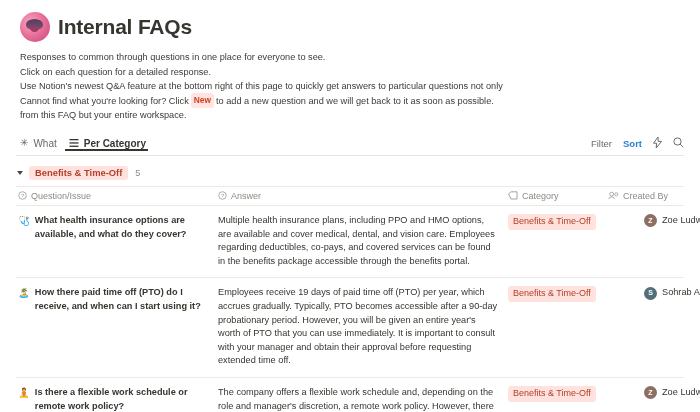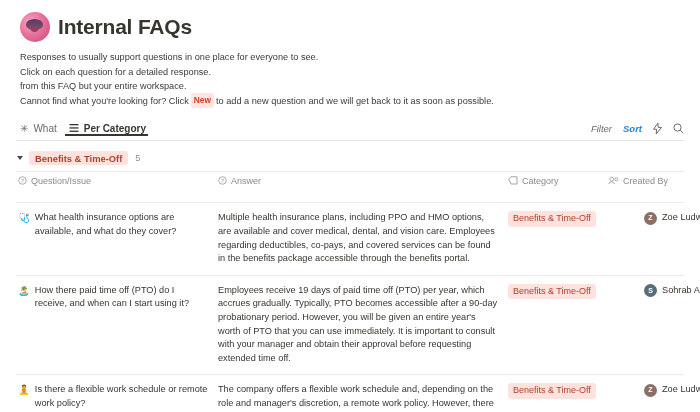--- a/index.html
+++ b/index.html
@@ -45,53 +45,53 @@
     margin-top: 14px; display: flex; align-items: center;
     border-bottom: 1px solid #e6e5e2; padding-bottom: 5px; position: relative;
   }
   .tab { display: flex; align-items: center; gap: 5px; font-size: 10px; color: #6b6a65; padding: 1px 8px 1px 4px; cursor: pointer; }
   .tab.active { color: #37352f; font-weight: bold; }
   .tab-underline {
     position: absolute; bottom: -1px; height: 2px; background: #37352f;
   }
   .tab-ico { font-size: 10px; line-height: 1; }
 
-  .tab-right { margin-left: auto; display: flex; align-items: center; gap: 11px; font-size: 9.5px; color: #6b6a65; font-style: italic; }
+  .tab-right { margin-left: auto; display: flex; align-items: center; gap: 11px; font-size: 9.5px; color: #6b6a65; }
   .tab-right .sortlbl { color: #2b7fd4; font-weight: bold; }
   .ico-btn { cursor: pointer; }
 
   
   .group-head { display: flex; align-items: center; gap: 7px; margin: 10px 0 6px 2px; }
   .caret { width: 0; height: 0; border-left: 4.5px solid #4b4a46; border-top: 3.5px solid transparent; border-bottom: 3.5px solid transparent; transform: rotate(90deg); }
   .group-pill {
     background: #ffe2dd; color: #b1402a; font-size: 9.4px; font-weight: bold;
     border-radius: 3px; padding: 1.5px 6px;
   }
   .group-count { font-size: 9.2px; color: #8f8e89; }
 
   
   table.faq { width: 100%; border-collapse: collapse; table-layout: fixed; }
   table.faq th {
     text-align: left; font-weight: normal; font-size: 9px; color: #8b8a85;
     border-top: 1px solid #eceae6; border-bottom: 1px solid #eceae6;
-    padding: 4px 8px 16px 2px; white-space: nowrap;
+    padding: 4px 8px 4px 2px; white-space: nowrap;
   }
   table.faq th .th-in { display: flex; align-items: center; gap: 4px; }
   table.faq td {
     vertical-align: top; font-size: 9.2px; line-height: 13.6px;
     border-bottom: 1px solid #eceae6; padding: 8px 8px 9px 2px; color: #37352f;
   }
   col.c-q { width: 200px; }
   col.c-a { width: 290px; }
   col.c-c { width: 100px; }
   col.c-u { width: 78px; }
 
   .qcell { display: flex; gap: 5px; }
   .qcell .q-emoji { flex: none; font-size: 9.5px; line-height: 13.6px; }
-  .qcell .q-text { font-weight: normal; }
+  .qcell .q-text { font-weight: bold; }
 
   .cat-pill {
     display: inline-block; background: #ffe2dd; color: #b1402a;
     font-size: 9px; border-radius: 3px; padding: 1px 5px; white-space: nowrap;
   }
 
   .person { display: flex; align-items: center; gap: 5px; padding-left: 36px; }
   .avatar {
     width: 13px; height: 13px; border-radius: 50%; flex: none;
     display: flex; align-items: center; justify-content: center;
@@ -106,24 +106,25 @@
 <body>
 
 <div class="page">
 
   <div class="title-row">
     <div class="title-emoji"></div>
     <div class="title-text">Internal FAQs</div>
   </div>
 
   <div class="intro">
-    <div class="line">Responses to usually support questions in one place for everyone to see.</div>
+    <div class="line">Responses to common through questions in one place for everyone to see.</div>
     <div class="line">Click on each question for a detailed response.</div>
+    <div class="line">Use Notion's newest Q&amp;A feature at the bottom right of this page to quickly get answers to particular questions not only</div>
+    <div class="line"><span>Cannot find what you're looking for? Click</span><span class="badge-new">New</span><span>to add a new question and we will get back to it as soon as possible.</span></div>
     <div class="line">from this FAQ but your entire workspace.</div>
-    <div class="line"><span>Cannot find what you're looking for? Click</span><span class="badge-new">New</span><span>to add a new question and we will get back to it as soon as possible.</span></div>
   </div>
 
   <div class="tabbar">
     <div class="tab">
       <span class="tab-ico">✳</span>
       <span>What</span>
     </div>
     <div class="tab active" style="position:relative;">
       <span class="tab-ico">
         <svg class="svgico" width="10" height="10" viewBox="0 0 10 10">

